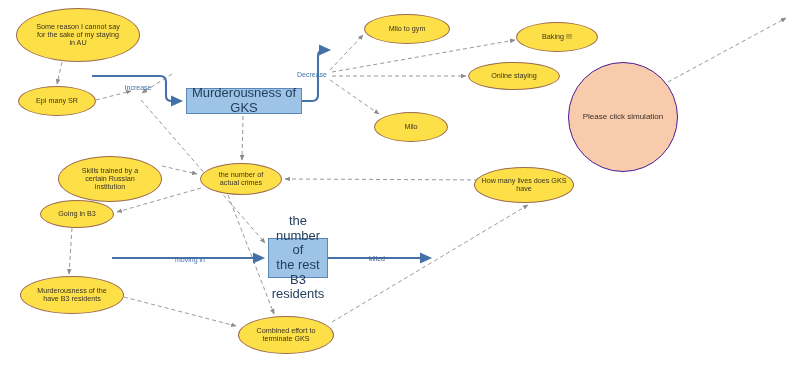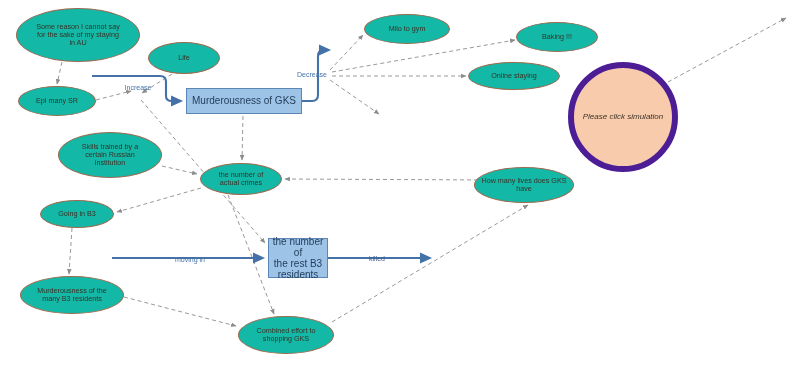--- a/index.html
+++ b/index.html
@@ -32,36 +32,35 @@
     align-items: center;
     justify-content: center;
     text-align: center;
     color: #3a3226;
     line-height: 1.12;
     white-space: pre-line;
     padding: 1px 3px;
   }
   .ellipse {
     border-radius: 50%;
-    background: #14b8a6;
+    background: #fde047;
     border: 1px solid #9b6a4f;
     font-size: 7.2px;
   }
   .circle {
     border-radius: 50%;
     background: #f8cbad;
-    border: 6px solid #4c1d95;
+    border: 1px solid #4c1d95;
     font-size: 8px;
-    font-style: italic;
   }
   .box {
     background: #9dc3e6;
     border: 1px solid #5b86b5;
     color: #233f5c;
-    font-size: 10px;
+    font-size: 13px;
   }
   .edge-label {
     position: absolute;
     font-size: 7px;
     color: #4472a8;
     background: transparent;
     white-space: nowrap;
     transform: translate(-50%, -50%);
     pointer-events: none;
   }
@@ -111,54 +110,54 @@
       <path d="M328,258 L430,258" marker-end="url(#arrowFlow)"></path>
     </g>
   </svg>
 
   <div class="node ellipse" style="left:16px;top:8px;width:124px;height:54px;">Some reason I cannot say
 for the sake of my staying
 in AU</div>
 
   <div class="node ellipse" style="left:18px;top:86px;width:78px;height:30px;">Epi many SR</div>
 
-  <div class="node ellipse" style="left:148px;top:42px;width:72px;height:32px;">Life</div>
 
   <div class="node box" style="left:186px;top:88px;width:116px;height:26px;">Murderousness of GKS</div>
 
   <div class="node ellipse" style="left:364px;top:14px;width:86px;height:30px;">Milo to gym</div>
 
   <div class="node ellipse" style="left:516px;top:22px;width:82px;height:30px;">Baking !!!</div>
 
   <div class="node ellipse" style="left:468px;top:62px;width:92px;height:28px;">Online staying</div>
 
+  <div class="node ellipse" style="left:374px;top:112px;width:74px;height:30px;">Milo</div>
 
   <div class="node circle" style="left:568px;top:62px;width:110px;height:110px;">Please click simulation</div>
 
-  <div class="node ellipse" style="left:58px;top:132px;width:104px;height:46px;">Skills trained by a
+  <div class="node ellipse" style="left:58px;top:156px;width:104px;height:46px;">Skills trained by a
 certain Russian
 institution</div>
 
   <div class="node ellipse" style="left:200px;top:163px;width:82px;height:32px;">the number of
 actual crimes</div>
 
   <div class="node ellipse" style="left:474px;top:167px;width:100px;height:36px;">How many lives does GKS
 have</div>
 
   <div class="node ellipse" style="left:40px;top:200px;width:74px;height:28px;">Going in B3</div>
 
   <div class="node box" style="left:268px;top:238px;width:60px;height:40px;">the number of
 the rest B3
 residents</div>
 
   <div class="node ellipse" style="left:20px;top:276px;width:104px;height:38px;">Murderousness of the
-many B3 residents</div>
+have B3 residents</div>
 
   <div class="node ellipse" style="left:238px;top:316px;width:96px;height:38px;">Combined effort to
-shopping GKS</div>
+terminate GKS</div>
 
   <div class="edge-label" style="left:138px;top:87px;">Increase</div>
 
   <div class="edge-label" style="left:312px;top:74px;">Decrease</div>
 
   <div class="edge-label" style="left:190px;top:259px;">moving in</div>
 
   <div class="edge-label dark" style="left:377px;top:258px;">killed</div>
 
 </div>

